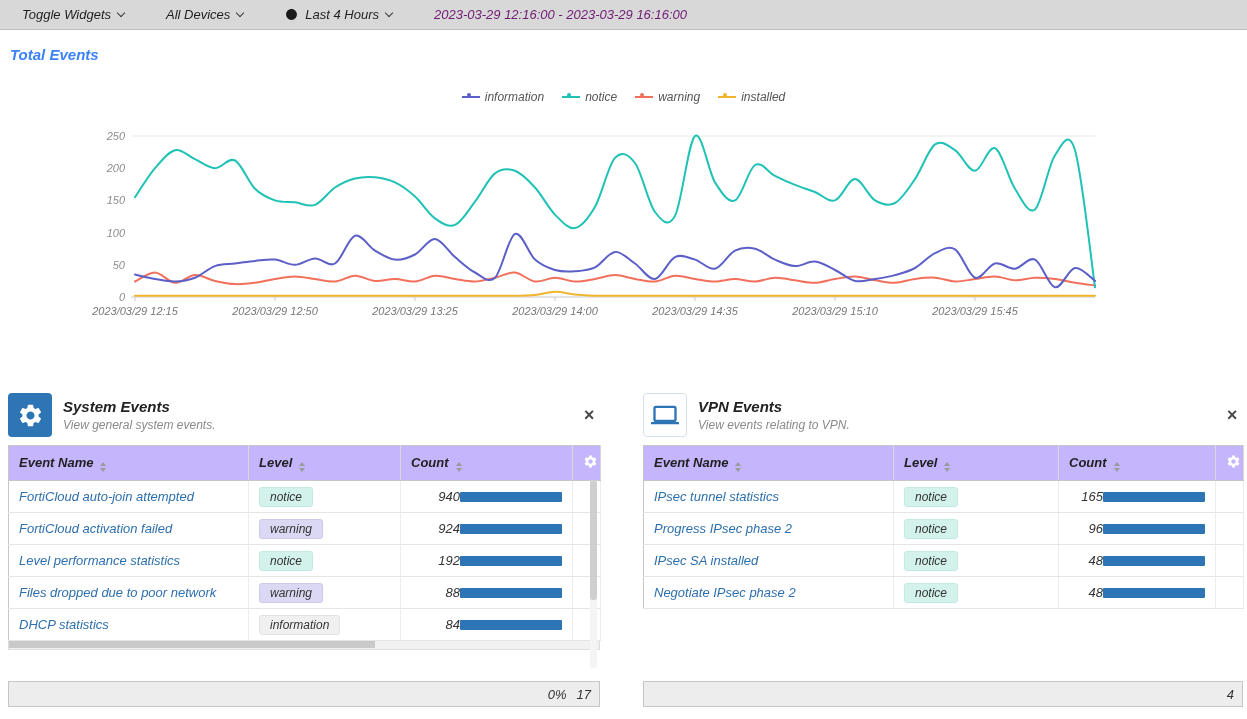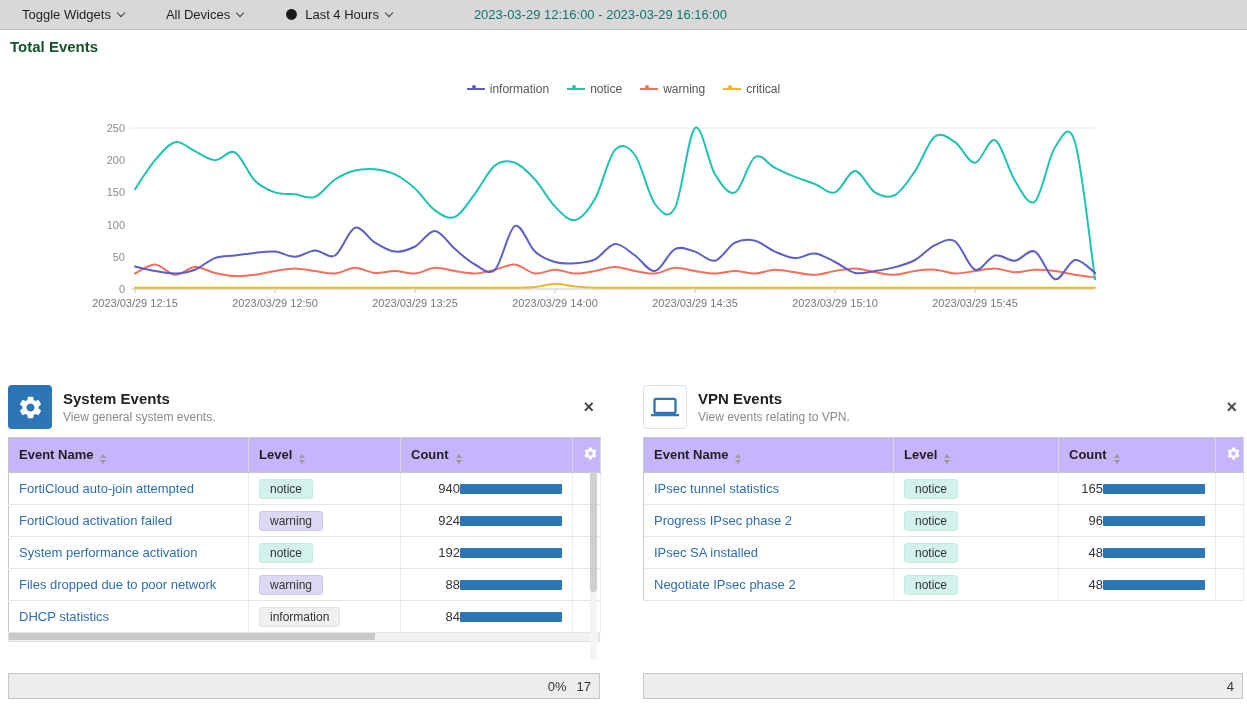--- a/index.html
+++ b/index.html
@@ -1,29 +1,29 @@
 <!DOCTYPE html>
 <html><head>
 <meta charset="utf-8">
 <style>
   * { box-sizing: border-box; margin: 0; padding: 0; }
   body { font-family: "Liberation Sans", sans-serif; background: #fff; }
-  .page { width: 1247px; height: 719px; position: relative; background: #fff; overflow: hidden; }
+  .page { width: 1247px; height: 719px; position: relative; background: #fff; overflow: hidden; font-style: italic; }
 
   
   .topbar { height: 30px; background: #d8d8d8; border-bottom: 1px solid #bfbfbf;
             display: flex; align-items: center; gap: 42px; padding: 0 12px 0 22px;
             font-size: 13px; color: #1f1f1f; }
   .tb-item { display: inline-flex; align-items: center; gap: 7px; cursor: pointer; }
   .chev { width: 6px; height: 6px; border-right: 1.6px solid #3a3a3a; border-bottom: 1.6px solid #3a3a3a;
           transform: rotate(45deg); margin-top: -3px; display: inline-block; }
-  .tb-date { color: #0f766e; margin-left: 40px; }
+  .tb-date { color: #701a75; }
 
   
-  .section-title { margin: 8px 0 0 10px; font-size: 15px; font-weight: bold; color: #14532d; height: 20px; }
+  .section-title { margin: 16px 0 0 10px; font-size: 15px; font-weight: bold; color: #3b82f6; height: 20px; }
   #legend { text-align: center; margin-top: 18px; height: 16px; }
   .legend-item { display: inline-flex; align-items: center; margin: 0 9px; cursor: pointer; }
   .lg-marker { display: inline-block; width: 18px; height: 2px; position: relative; }
   .lg-ring { position: absolute; left: 5px; top: -3px; width: 4px; height: 4px; border: 2px solid;
              border-radius: 50%; background: #fff; display: block; }
   .lg-text { margin-left: 5px; font-size: 12px; color: #555; }
   svg.chart { display: block; margin-top: 4px; }
 
   
   .widgets { display: flex; gap: 43px; margin-top: 68px; padding: 0 14px 0 8px; }
@@ -105,21 +105,21 @@
         <span class="lg-text">notice</span>
       </span><span class="legend-item">
         <span class="lg-marker" style="background:#f2705b">
           <span class="lg-ring" style="border-color:#f2705b"></span>
         </span>
         <span class="lg-text">warning</span>
       </span><span class="legend-item">
         <span class="lg-marker" style="background:#f0b52d">
           <span class="lg-ring" style="border-color:#f0b52d"></span>
         </span>
-        <span class="lg-text">critical</span>
+        <span class="lg-text">installed</span>
       </span></div>
   <svg class="chart" width="1247" height="215">
       <line x1="131" x2="1095" y1="32" y2="32" stroke="#e8e8e8"></line>
       <line x1="131" x2="1095" y1="193" y2="193" stroke="#c9c9c9"></line>
       <text x="125" y="197" text-anchor="end" fill="#8c8c8c" font-size="11">0</text>
       <text x="125" y="164.8" text-anchor="end" fill="#8c8c8c" font-size="11">50</text>
       <text x="125" y="132.6" text-anchor="end" fill="#8c8c8c" font-size="11">100</text>
       <text x="125" y="100.4" text-anchor="end" fill="#8c8c8c" font-size="11">150</text>
       <text x="125" y="68.19999999999999" text-anchor="end" fill="#8c8c8c" font-size="11">200</text>
       <text x="125" y="36" text-anchor="end" fill="#8c8c8c" font-size="11">250</text>
@@ -204,21 +204,21 @@
             <td><span class="badge badge-warning">warning</span></td>
             <td>
                 <div class="count-wrap">
                   <span>924</span>
                   <span class="bar"></span>
                 </div>
               </td>
             <td class="gear-td"></td>
           </tr>
           <tr>
-            <td><a class="evt-link">System performance activation</a></td>
+            <td><a class="evt-link">Level performance statistics</a></td>
             <td><span class="badge badge-notice">notice</span></td>
             <td>
                 <div class="count-wrap">
                   <span>192</span>
                   <span class="bar"></span>
                 </div>
               </td>
             <td class="gear-td"></td>
           </tr>
           <tr>

